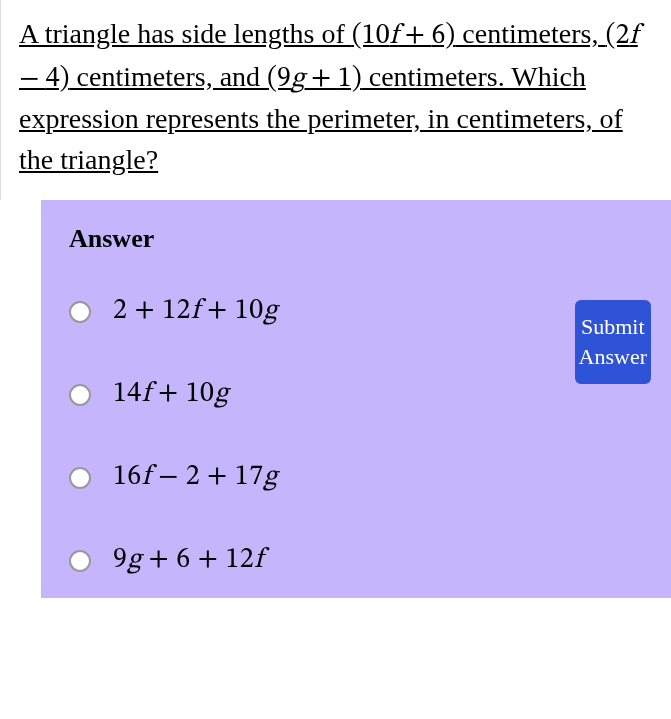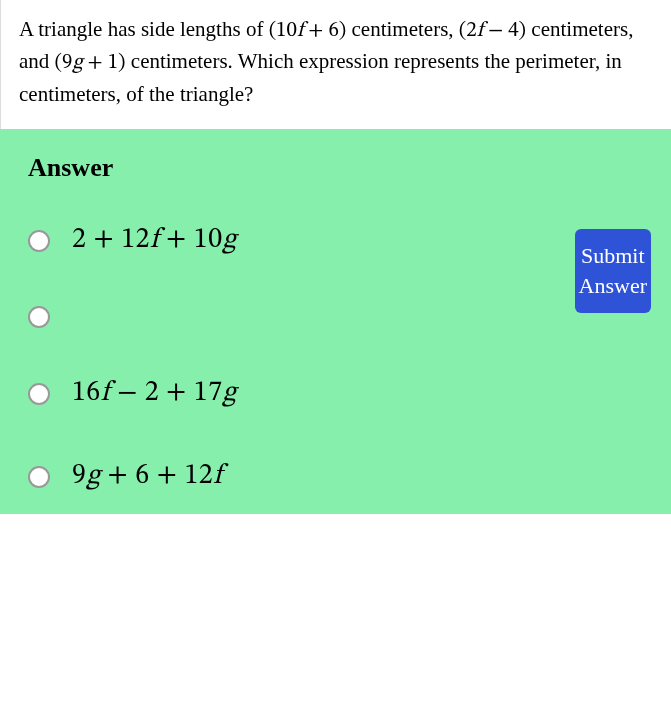--- a/index.html
+++ b/index.html
@@ -6,34 +6,36 @@
   body {
     margin: 0;
     padding: 0;
     font-family: Georgia, 'Times New Roman', serif;
     color: #000;
     width: 671px;
     background: #fff;
   }
   .question-block {
     padding: 14px 18px 20px 18px;
-    font-size: 21px;
+    font-size: 28px;
     line-height: 1.45;
     border-left: 1px solid #ddd;
+    text-decoration: underline;
   }
   .math {
     font-family: 'Cambria Math', 'STIX Two Math', Georgia, serif;
   }
   .var {
     font-style: italic;
   }
   .answer-section {
-    background: #86efac;
+    background: #c4b5fd;
     padding: 24px 28px 20px 28px;
     position: relative;
+    margin-left: 41px;
   }
   .answer-header {
     font-family: Georgia, serif;
     font-weight: bold;
     font-size: 26px;
     margin-bottom: 40px;
   }
   .options {
     display: flex;
     flex-direction: column;
@@ -91,20 +93,23 @@
 
     <div class="option">
       <div class="radio"></div>
       <div class="option-label">
         <span>2 + 12</span><span class="var">f</span><span> + 10</span><span class="var">g</span>
       </div>
     </div>
 
     <div class="option">
       <div class="radio"></div>
+      <div class="option-label">
+        <span>14</span><span class="var">f</span><span> + 10</span><span class="var">g</span>
+      </div>
     </div>
 
     <div class="option">
       <div class="radio"></div>
       <div class="option-label">
         <span>16</span><span class="var">f</span><span> − 2 + 17</span><span class="var">g</span>
       </div>
     </div>
 
     <div class="option">

